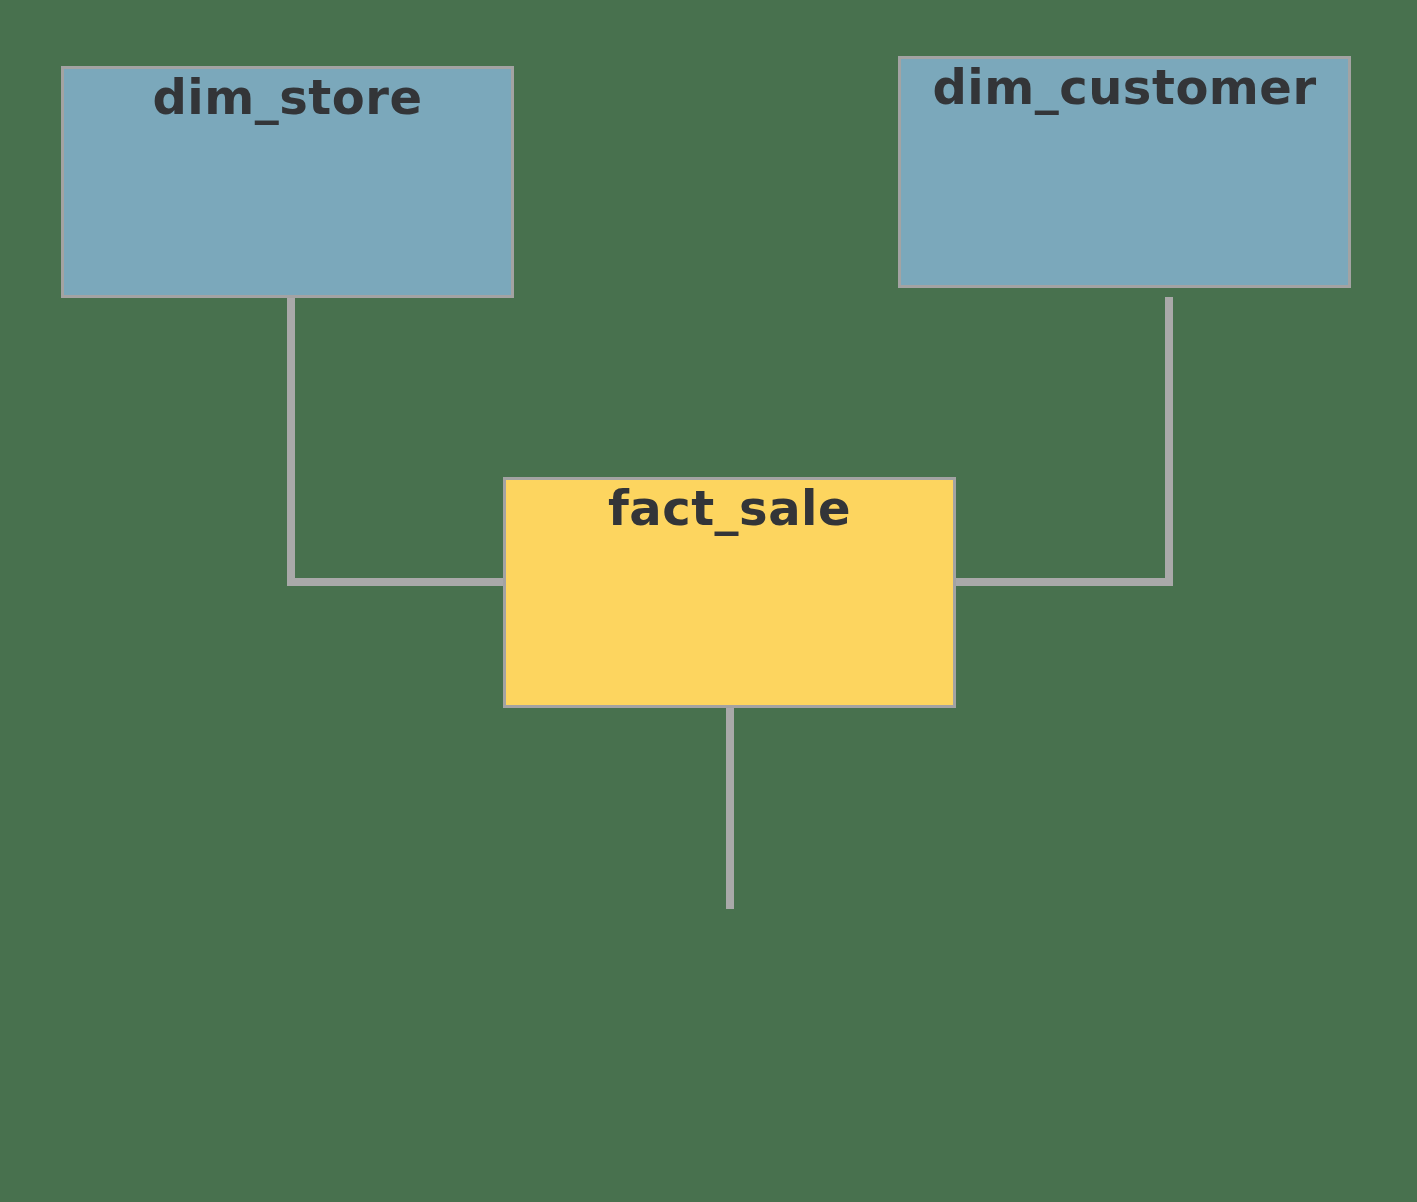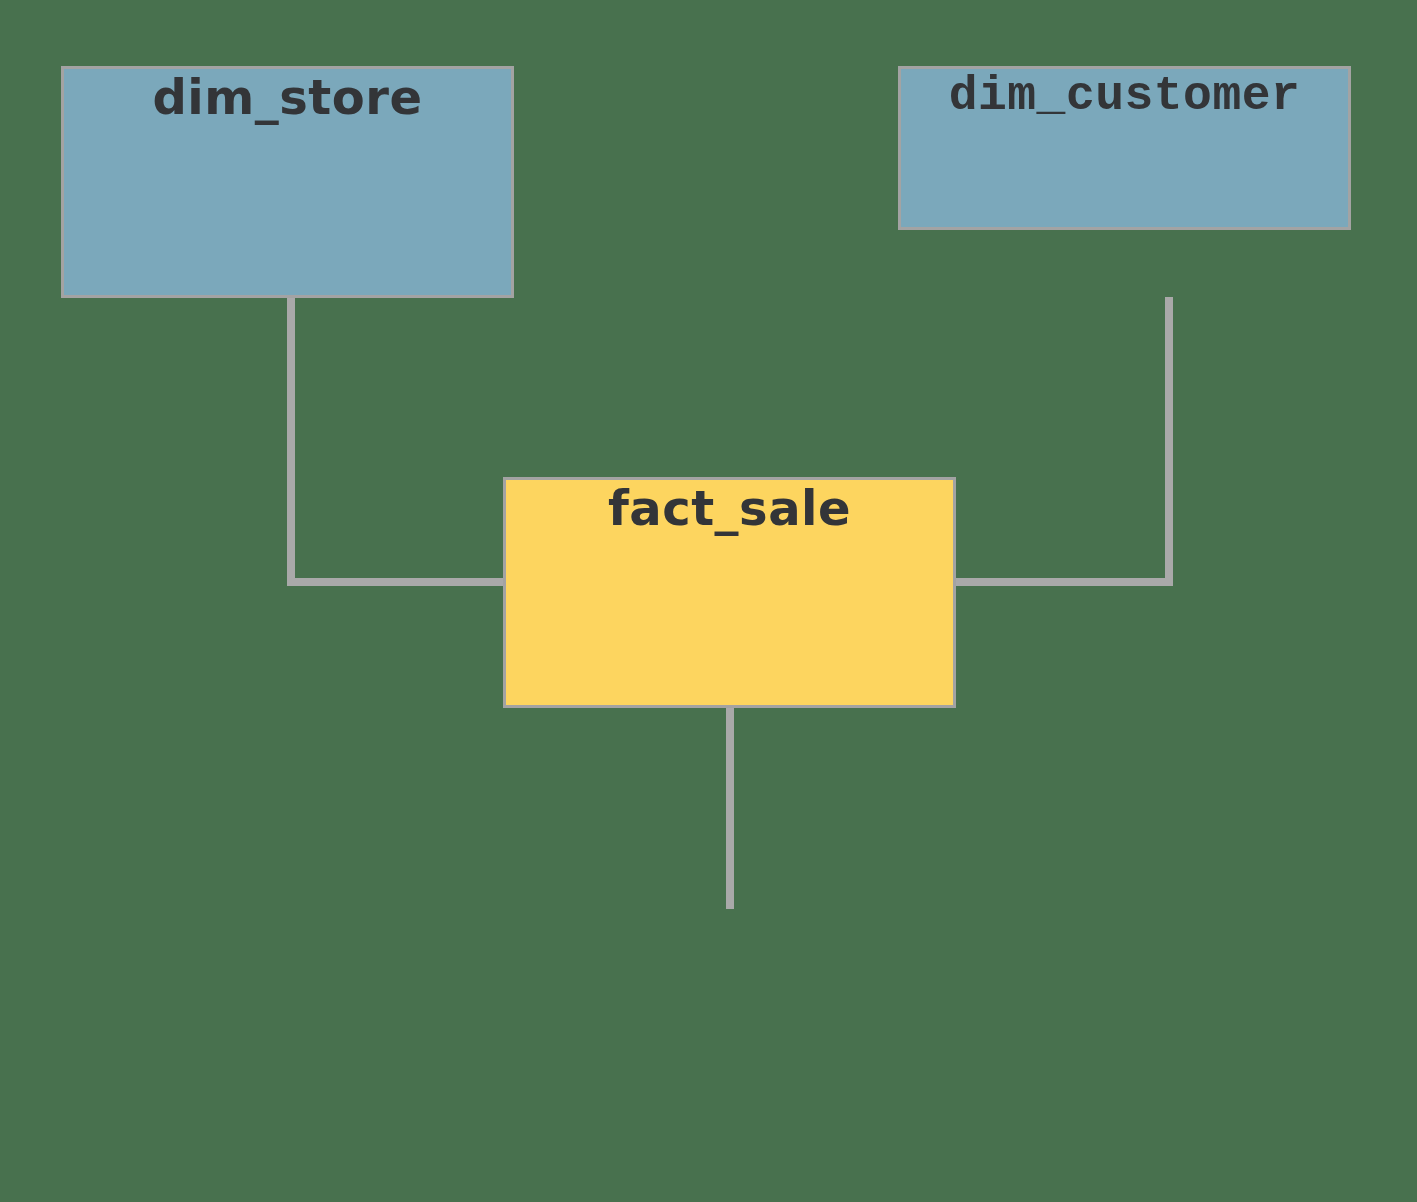--- a/index.html
+++ b/index.html
@@ -27,21 +27,21 @@
   .node--fact      { background: var(--fact-fill, #FDD55F); }
   .node__label {
     font-size: 48px;
     font-weight: bold;
     color: var(--label-text, #333538);
     letter-spacing: 0.5px;
     white-space: nowrap;
   }
   
   #node-dim-store    { left: 61px;  top: 66px;  width: 453px; height: 232px; }
-  #node-dim-customer { left: 898px; top: 66px;  width: 453px; height: 164px; font-family: Liberation Mono, monospace; }
+  #node-dim-customer { left: 898px; top: 56px;  width: 453px; height: 232px; }
   #node-fact-sale    { left: 503px; top: 477px; width: 453px; height: 231px; }
   #node-dim-product  { left: 503px; top: 909px; width: 453px; height: 230px; }
   
   #edge-store-vertical      { left: 287px;  top: 297px; width: 8px;   height: 289px; }
   #edge-store-horizontal    { left: 287px;  top: 578px; width: 216px; height: 8px; }
   #edge-customer-vertical   { left: 1165px; top: 297px; width: 8px;   height: 289px; }
   #edge-customer-horizontal { left: 956px;  top: 578px; width: 217px; height: 8px; }
   #edge-product-vertical    { left: 726px;  top: 708px; width: 8px;   height: 201px; }
 </style>
 </head>

